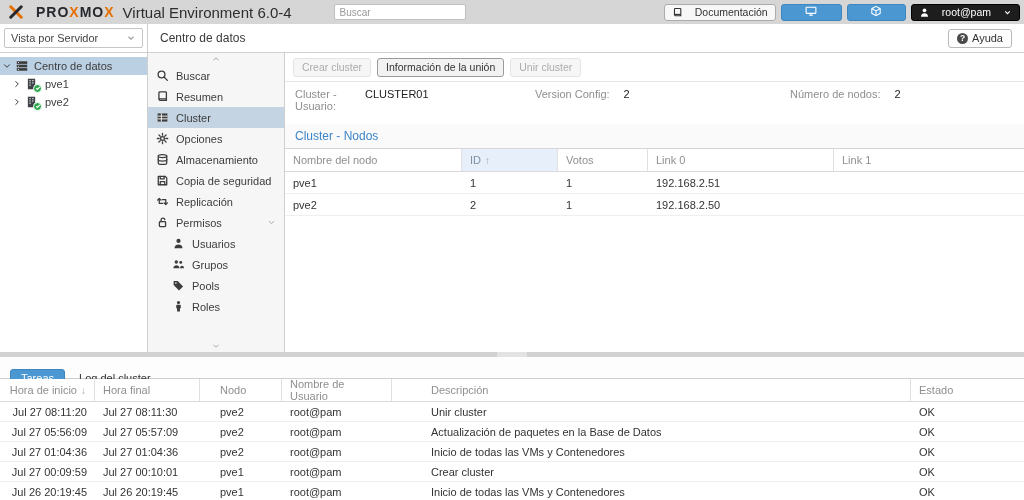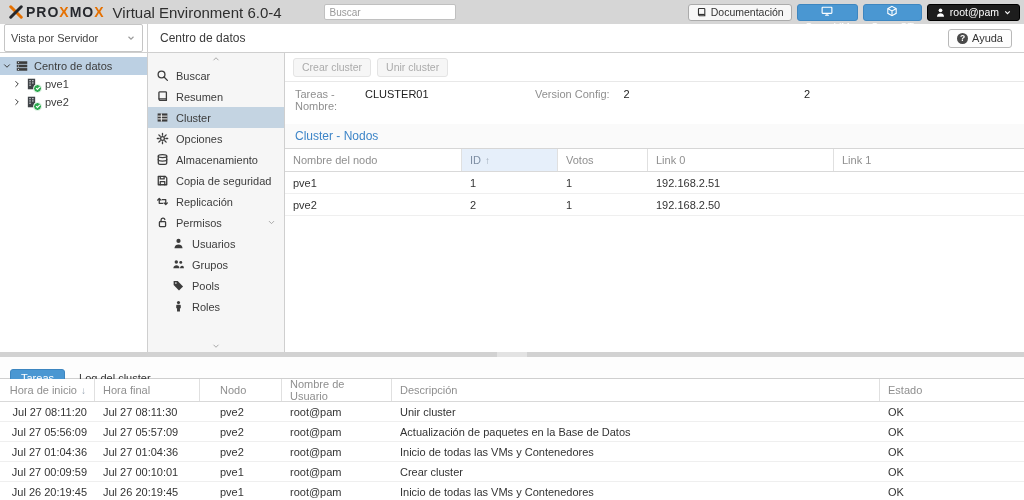--- a/index.html
+++ b/index.html
@@ -3,38 +3,38 @@
 <meta charset="utf-8">
 <style>
   * { margin:0; padding:0; box-sizing:border-box; }
   html,body { width:1024px; height:500px; overflow:hidden;
     font-family:"Liberation Sans","DejaVu Sans",sans-serif; font-size:11px; color:#3c3c3c; background:#fff; }
   .ico { display:inline-flex; align-items:center; justify-content:center; flex:0 0 auto; }
   .ico svg { display:block; }
 
   
   .topbar { height:24px; background:#d6d6d6; display:flex; align-items:center; padding:0 4px; gap:6px; }
-  .logo { display:flex; align-items:center; gap:2px; margin-left:4px; }
+  .logo { display:flex; align-items:center; gap:12px; margin-left:4px; }
   .logo-word { font-weight:bold; font-size:14px; letter-spacing:1px; color:#26282d; }
   .logo-word .ox { color:#e57000; }
   .subtitle { font-size:15px; color:#2e2e2e; margin-left:2px; }
   .searchbox { margin-left:36px; width:132px; height:16px; border:1px solid #c0c0c0; border-radius:2px;
     background:#fff; font-size:10px; padding:0 5px; color:#444; font-family:inherit; }
   .searchbox::placeholder { color:#9a9a9a; }
   .topbar-right { margin-left:auto; display:flex; align-items:center; gap:5px; }
-  .tb-btn { height:17px; display:flex; align-items:center; gap:4px; padding:0 7px; border-radius:3px;
+  .tb-btn { height:17px; display:flex; align-items:center; gap:12px; padding:0 7px; border-radius:3px;
     font-size:10.5px; cursor:pointer; white-space:nowrap; }
   .tb-btn.white { background:#f7f7f7; border:1px solid #ababab; color:#333; }
   .tb-btn.blue  { background:#4a97d2; border:1px solid #3d86c0; color:#fff;flex-direction:column; }
   .tb-btn.dark  { background:#1d1d1d; border:1px solid #000; color:#fff; }
 
   
   .row2 { height:29px; display:flex; border-bottom:1px solid #cfcfcf; }
   .tree-head { width:148px; border-right:1px solid #cfcfcf; display:flex; align-items:center; padding:0 4px; background:#fff; }
-  .view-select { width:100%; height:28px; border:1px solid #c5c5c5; border-radius:2px; background:#fff;
+  .view-select { width:100%; height:20px; border:1px solid #c5c5c5; border-radius:2px; background:#fff;
     display:flex; align-items:center; justify-content:space-between; padding:0 6px; color:#454545; cursor:pointer; }
   .crumb-bar { flex:1; display:flex; align-items:center; padding:0 12px; background:#fff; }
   .crumb { font-size:12px; color:#3a3a3a; }
   .help-btn { margin-left:auto; height:19px; display:flex; align-items:center; gap:4px; padding:0 8px;
     border:1px solid #b9b9b9; border-radius:3px; background:#fdfdfd; color:#333; cursor:pointer; }
   .qmark { width:11px; height:11px; border-radius:50%; background:#4a4a4a; color:#fff; font-size:8.5px;
     display:flex; align-items:center; justify-content:center; font-weight:bold; }
 
   
   .main { height:299px; display:flex; }
@@ -79,21 +79,21 @@
 
   
   .splitter { height:5px; background:#d2d2d2; position:relative; }
   .splitter .notch { position:absolute; left:497px; top:0; width:30px; height:5px; background:#e3e3e3; }
 
   
   .bottom { height:143px; display:flex; flex-direction:column; background:#fff; }
   .tabbar { height:22px; background:#fdfdfd; border-bottom:1px solid #cfcfcf; display:flex; align-items:center; gap:14px; padding:0 10px; }
   .tab { cursor:pointer; color:#333;margin-top:20px; }
   .tab.active { background:#4a97d2; color:#fff; border-radius:3px; padding:2px 10px; border:1px solid #3d86c0; }
-  .tc0{width:95px;justify-content:flex-end;} .tc1{width:105px;} .tc2{width:70px;margin-left:12px;} .tc3{width:110px;} .tc4{width:488px;} .tc5{flex:1; border-right:none;}
+  .tc0{width:95px;justify-content:flex-end;} .tc1{width:105px;} .tc2{width:70px;margin-left:12px;} .tc3{width:110px;} .tc4{width:488px;margin-left:31px;} .tc5{flex:1; border-right:none;}
   .tasks-rows .grid-row { height:20px; }
   .arrow { margin-left:4px; font-size:10px; color:#9aa7b5; }
 </style>
 </head>
 <body>
 
 <div class="topbar">
   <div class="logo">
     <span class="ico">
       <svg width="16" height="14" viewBox="0 0 16 16">
@@ -416,32 +416,34 @@
         <svg width="12" height="10" viewBox="0 0 16 16" fill="none" stroke="#a8a8a8" stroke-width="1.6">
             <path d="M4 6l4 4 4-4"></path>
           </svg>
       </span>
     </div>
   </div>
 
   <div class="content">
     <div class="toolbar">
       <div class="t-btn disabled">Crear cluster</div>
+      <div class="t-btn active">Información de la unión</div>
       <div class="t-btn disabled">Unir cluster</div>
     </div>
     <div class="info-row">
       <div class="field f0">
-        <span class="f-label">Tareas - Nombre:</span>
+        <span class="f-label">Cluster - Usuario:</span>
         <span class="f-value">CLUSTER01</span>
       </div>
       <div class="field f1">
         <span class="f-label">Version Config:</span>
         <span class="f-value">2</span>
       </div>
       <div class="field f2">
+        <span class="f-label">Número de nodos:</span>
         <span class="f-value">2</span>
       </div>
     </div>
     <div class="sec-head">Cluster - Nodos</div>
     <div class="grid-head" id="nodes-head">
         <div class="gh-cell nc0 ">Nombre del nodo</div>
         <div class="gh-cell nc1 sorted">ID<span class="arrow">↑</span></div>
         <div class="gh-cell nc2 ">Votos</div>
         <div class="gh-cell nc3 ">Link 0</div>
         <div class="gh-cell nc4 ">Link 1</div>

